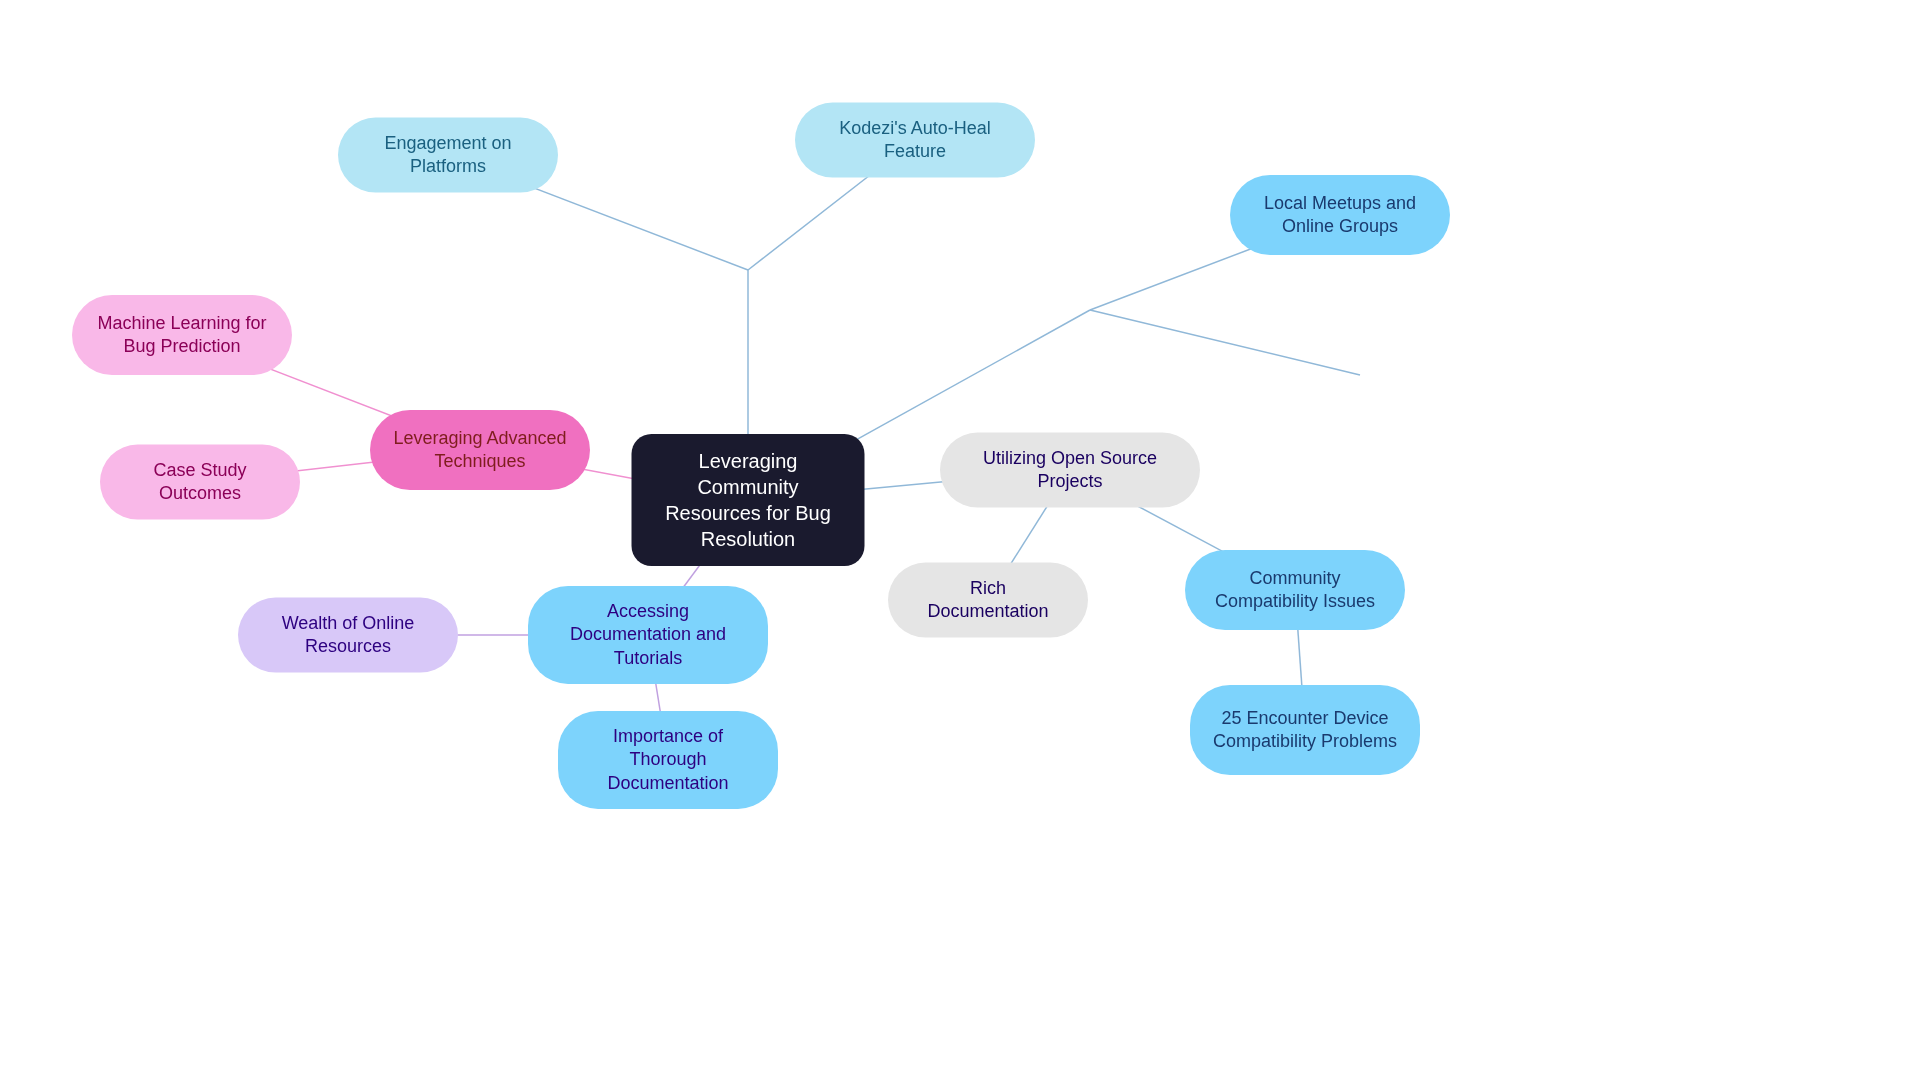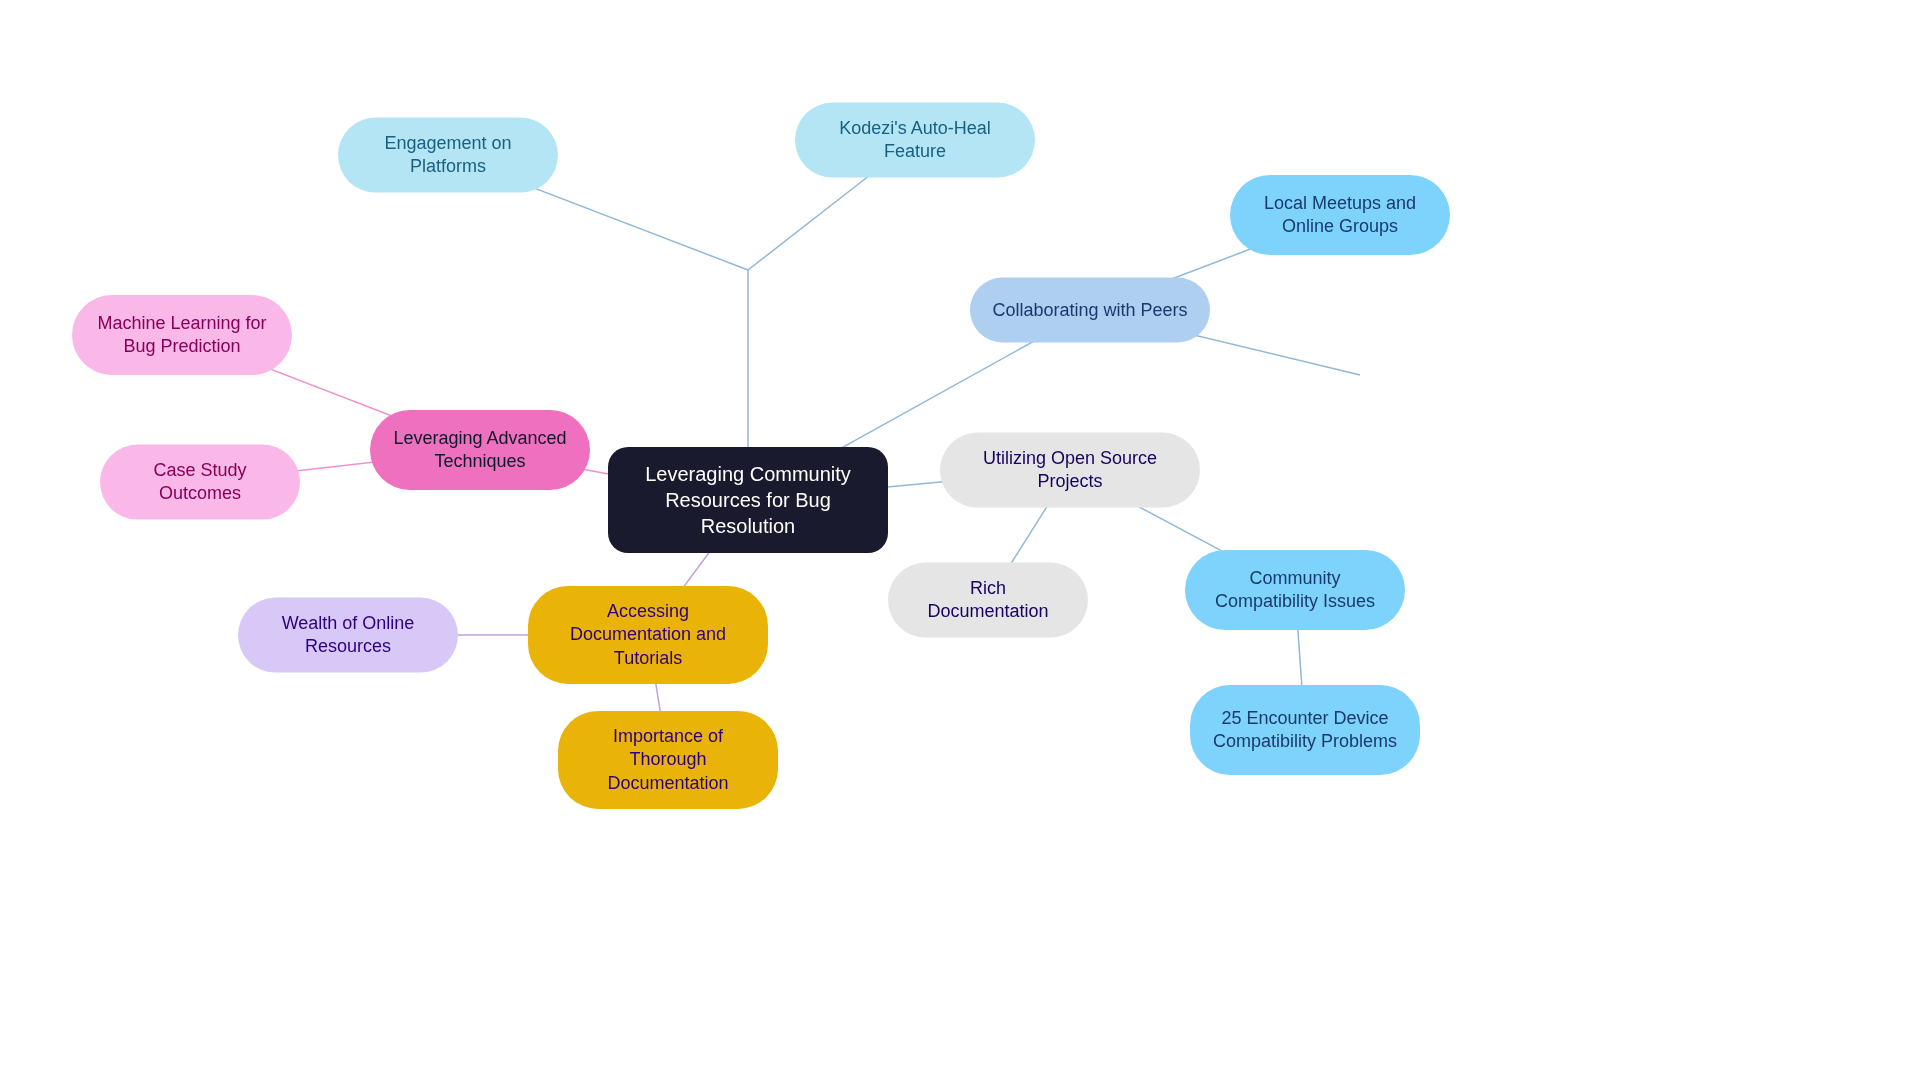--- a/index.html
+++ b/index.html
@@ -60,25 +60,25 @@
       color: #1a3a6e;
       border: none;
     }
     .node-pink {
       background: #f9b8e8;
       color: #8b0057;
       border: none;
     }
     .node-pink-dark {
       background: #f070c0;
-      color: #0f172a;
+      color: #7f1d1d;
       border: none;
     }
     .node-purple {
-      background: #eab308;
+      background: #7dd3fc;
       color: #2d0080;
       border: none;
     }
     .node-purple-light {
       background: #d8c8f8;
       color: #2d0080;
       border: none;
     }
     .node-lavender {
       background: #e5e5e5;
@@ -101,24 +101,23 @@
       <line x1="480" y1="450" x2="182" y2="335" stroke="#f090d0" stroke-width="1.5"></line>
       <line x1="480" y1="450" x2="200" y2="482" stroke="#f090d0" stroke-width="1.5"></line>
       <line x1="748" y1="500" x2="648" y2="635" stroke="#c0a0e0" stroke-width="1.5"></line>
       <line x1="648" y1="635" x2="348" y2="635" stroke="#c0a0e0" stroke-width="1.5"></line>
       <line x1="648" y1="635" x2="668" y2="760" stroke="#c0a0e0" stroke-width="1.5"></line>
       <line x1="748" y1="500" x2="1070" y2="470" stroke="#90b8d8" stroke-width="1.5"></line>
       <line x1="1070" y1="470" x2="988" y2="600" stroke="#90b8d8" stroke-width="1.5"></line>
       <line x1="1070" y1="470" x2="1295" y2="590" stroke="#90b8d8" stroke-width="1.5"></line>
       <line x1="1295" y1="590" x2="1305" y2="730" stroke="#90b8d8" stroke-width="1.5"></line>
     </svg>
-<div class="node node-center" style="left: 748px; top: 500px; width: 280px; min-height: 100px;">Leveraging Community Resources for Bug Resolution</div>
+<div class="node node-center" style="left: 748px; top: 500px; width: 233px; min-height: 100px;">Leveraging Community Resources for Bug Resolution</div>
     <div class="node node-cyan" style="left: 448px; top: 155px; width: 220px; min-height: 60px;">Engagement on Platforms</div>
     <div class="node node-cyan" style="left: 915px; top: 140px; width: 240px; min-height: 60px;">Kodezi's Auto-Heal Feature</div>
-    <div class="node node-blue-med" style="left: 1090px; top: 310px; width: 240px; min-height: 65px;">Collaborating with Peers</div>
     <div class="node node-blue" style="left: 1340px; top: 215px; width: 220px; min-height: 80px;">Local Meetups and Online Groups</div>
     <div class="node node-pink-dark" style="left: 480px; top: 450px; width: 220px; min-height: 80px;">Leveraging Advanced Techniques</div>
     <div class="node node-pink" style="left: 182px; top: 335px; width: 220px; min-height: 80px;">Machine Learning for Bug Prediction</div>
     <div class="node node-pink" style="left: 200px; top: 482px; width: 200px; min-height: 60px;">Case Study Outcomes</div>
     <div class="node node-purple" style="left: 648px; top: 635px; width: 240px; min-height: 80px;">Accessing Documentation and Tutorials</div>
     <div class="node node-purple-light" style="left: 348px; top: 635px; width: 220px; min-height: 65px;">Wealth of Online Resources</div>
     <div class="node node-purple" style="left: 668px; top: 760px; width: 220px; min-height: 80px;">Importance of Thorough Documentation</div>
     <div class="node node-lavender" style="left: 1070px; top: 470px; width: 260px; min-height: 65px;">Utilizing Open Source Projects</div>
     <div class="node node-lavender" style="left: 988px; top: 600px; width: 200px; min-height: 60px;">Rich Documentation</div>
     <div class="node node-blue" style="left: 1295px; top: 590px; width: 220px; min-height: 80px;">Community Compatibility Issues</div>

